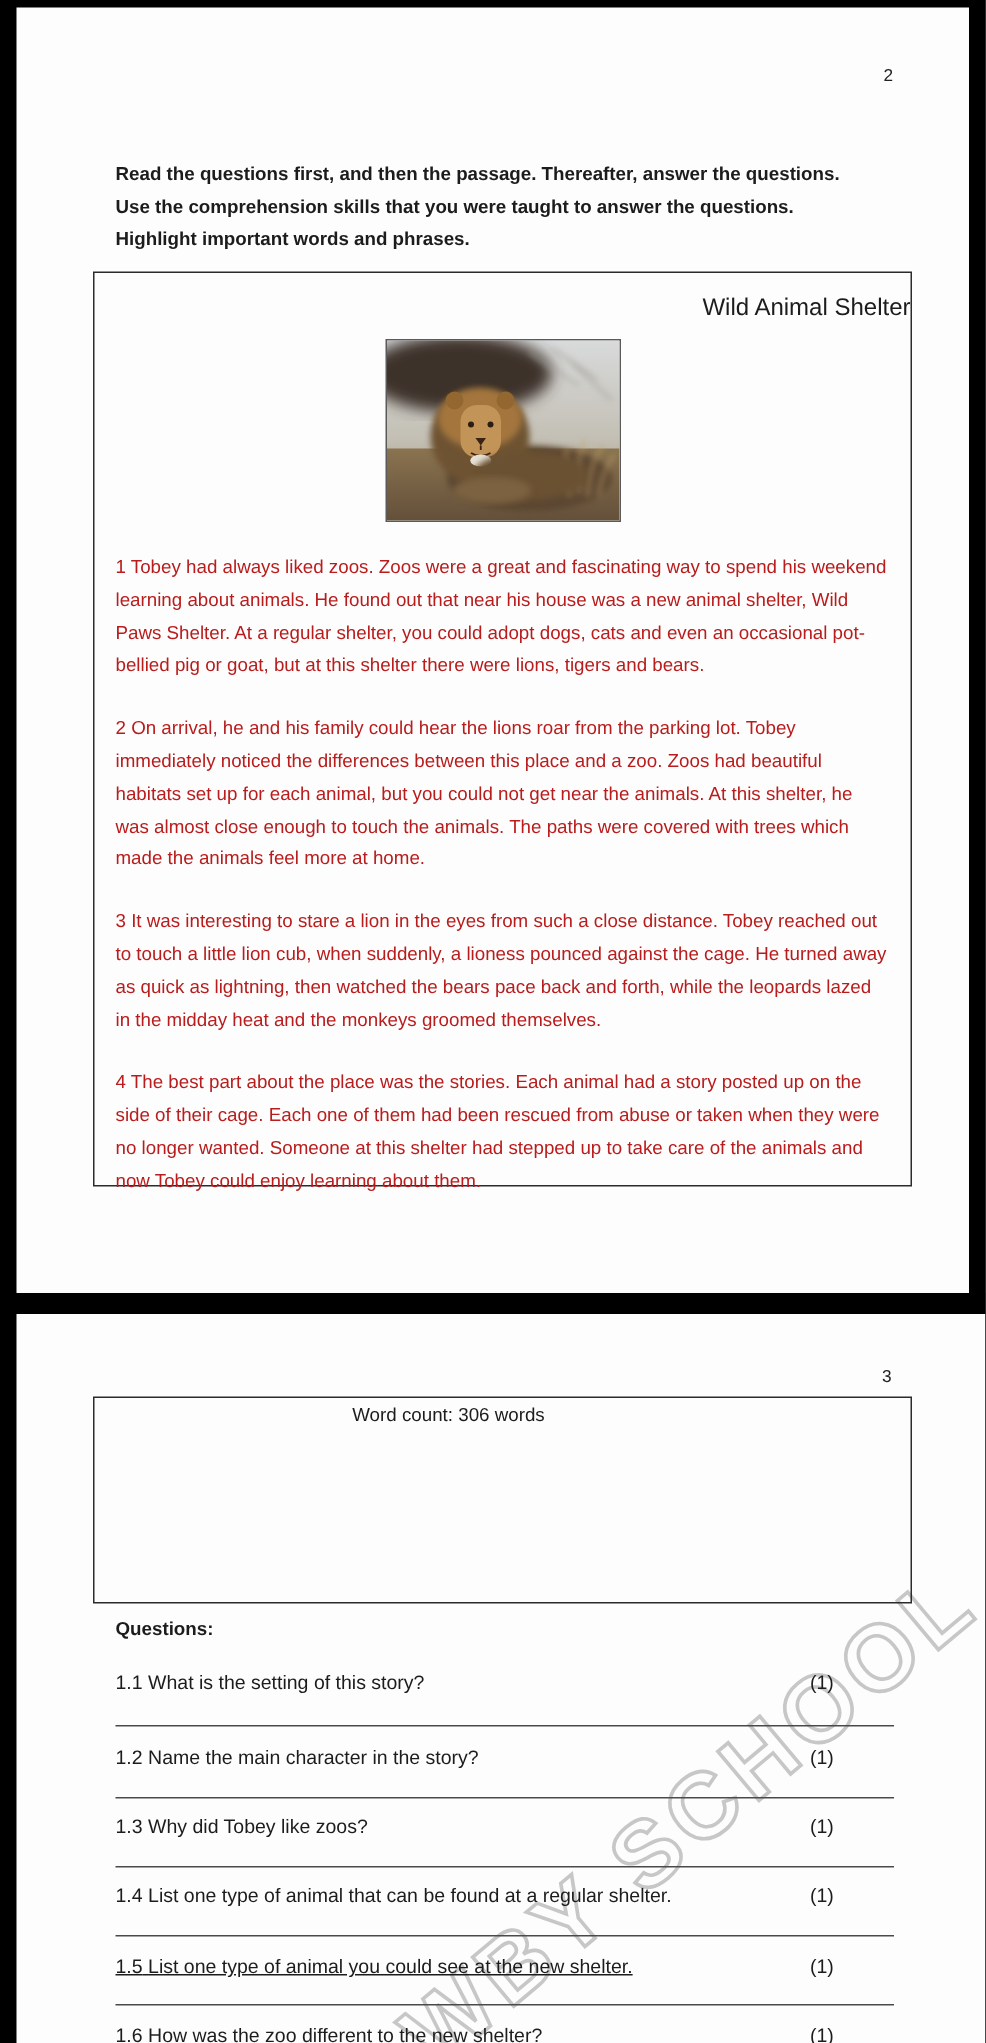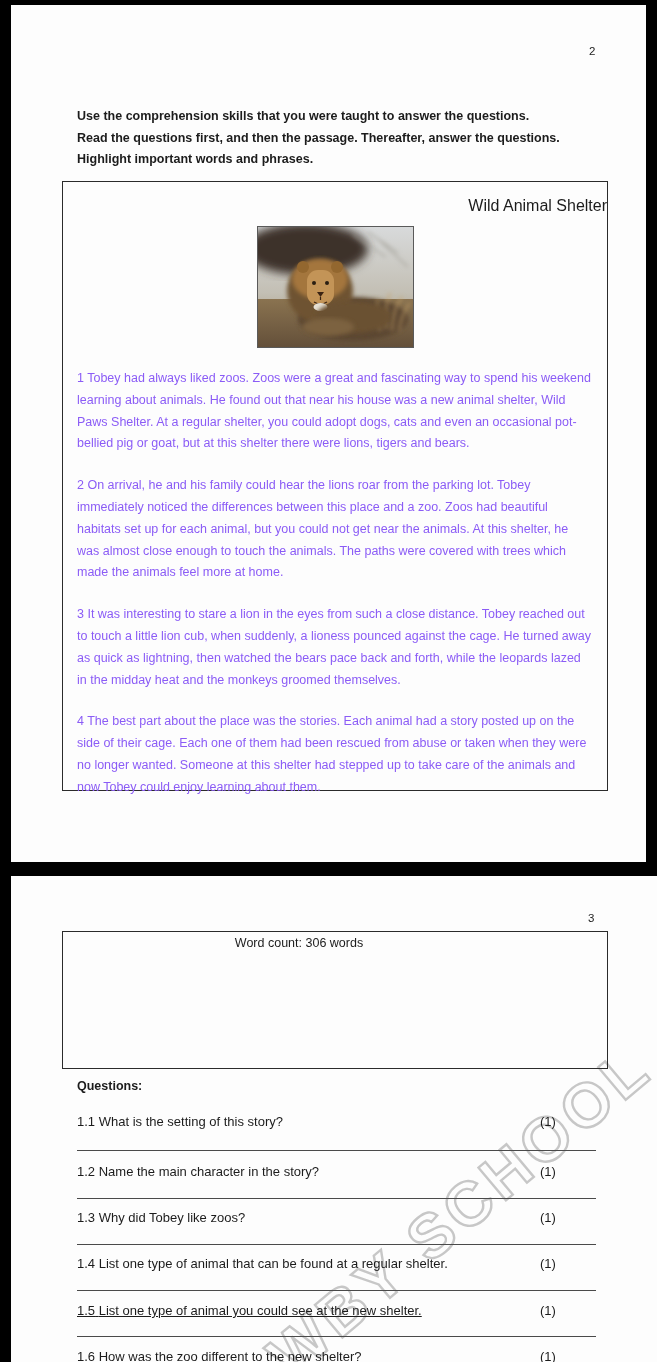--- a/index.html
+++ b/index.html
@@ -20,21 +20,21 @@
     background:#d7d7d7;border:1.5px solid #000;
     text-align:center;font-weight:bold;font-size:11.5px;line-height:17px;
   }
   .header-box span{text-decoration:underline;}
   .instructions{position:absolute;left:66px;top:101px;width:525px;
     font-weight:bold;font-size:12.5px;line-height:21.5px;}
   .passage-box{position:absolute;left:51px;top:176px;width:544px;height:608px;
     border:1px solid #2b2b2b;background:#fdfdfd;}
   .passage-title{text-align:right;font-weight:normal;font-size:16px;margin:15px 0 0;}
   .lion-img{display:block;margin:11px auto 0;border:1px solid #5a5a5a;}
-  .body-text{font-size:12.5px;line-height:21.8px;margin:20px 14px 0;color:#8b5cf6;}
+  .body-text{font-size:12.5px;line-height:21.8px;margin:20px 14px 0;color:#b91c1c;}
 
   
   .passage-box2{position:absolute;left:51px;top:55px;width:544px;height:136px;
     border:1px solid #2b2b2b;background:transparent;z-index:1;}
   .passage-box2 .body-text{margin-top:13px;}
   .source-line{font-size:12.5px;line-height:23px;margin:6px 8px 0 0;text-align:right;}
   .source-line em{font-style:italic;}
   .wordcount-line{font-size:12.5px;line-height:23px;margin:0 72px 0 0;text-align:center;}
 
   .q-heading{position:absolute;left:66px;top:203px;font-weight:bold;font-size:12.5px;z-index:1;}
@@ -58,22 +58,22 @@
 </head>
 <body>
 
 <div class="screen">
 
   <div class="page" id="page1">
     <div class="pagenum">2</div>
 
 
     <div class="instructions">
+      <div>Read the questions first, and then the passage. Thereafter, answer the questions.</div>
       <div>Use the comprehension skills that you were taught to answer the questions.</div>
-      <div>Read the questions first, and then the passage. Thereafter, answer the questions.</div>
       <div>Highlight important words and phrases.</div>
     </div>
 
     <div class="passage-box">
       <div class="passage-title">Wild Animal Shelter</div>
 
       <svg class="lion-img" width="155" height="120" viewBox="0 0 155 120" aria-hidden="true">
         <defs>
           <linearGradient id="sky" x1="0" y1="0" x2="0" y2="1">
             <stop offset="0" stop-color="#d8dadb"></stop>

